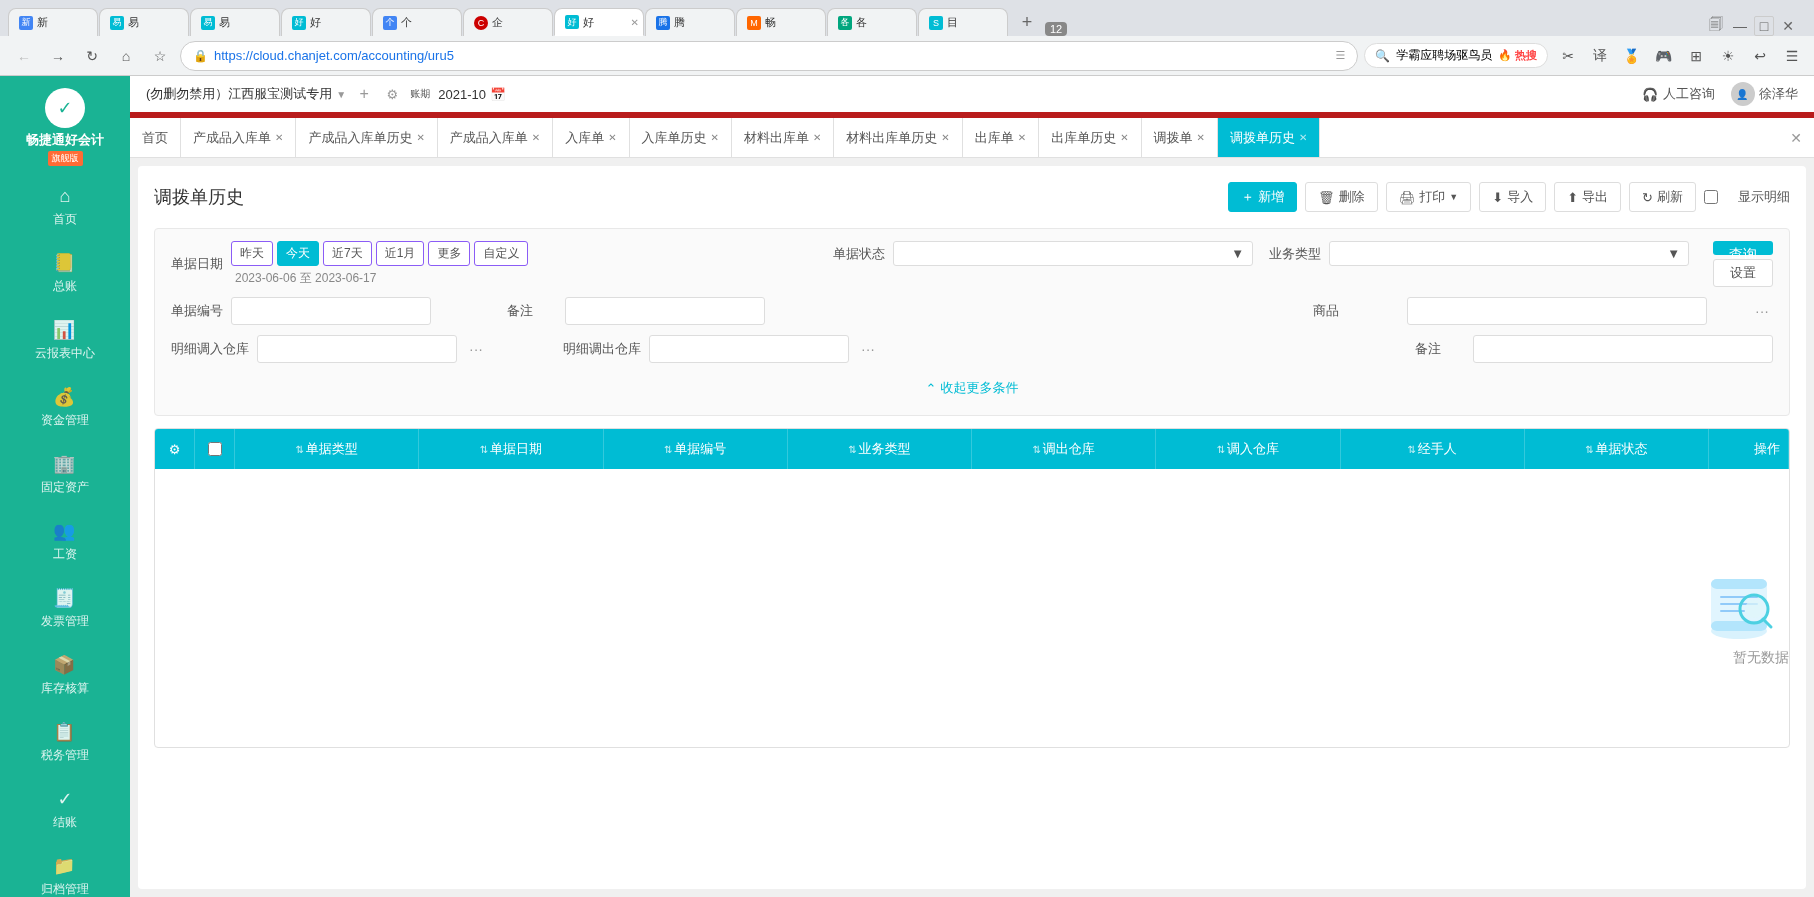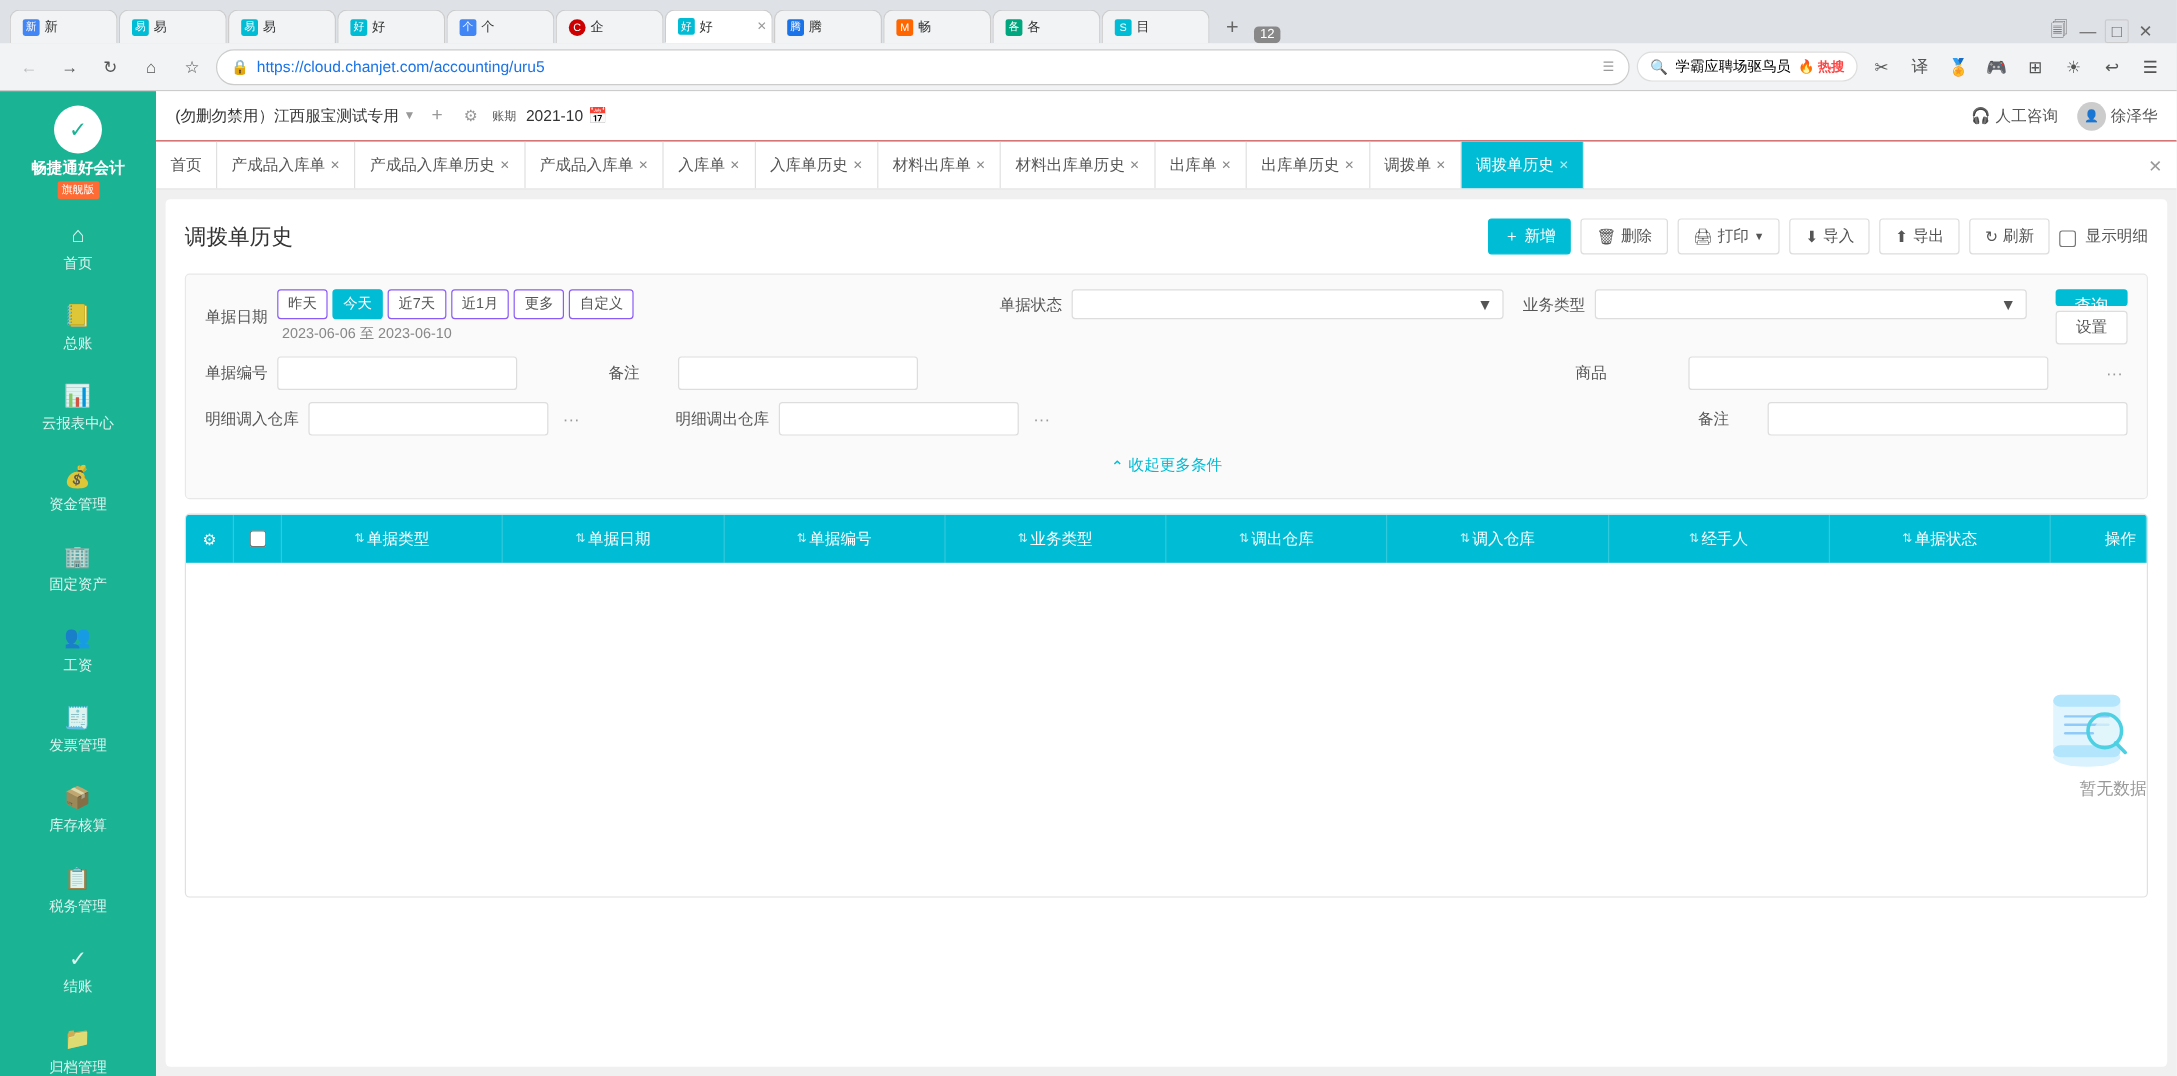--- a/index.html
+++ b/index.html
@@ -32,21 +32,21 @@
     .sidebar-logo-text { font-size: 13px; font-weight: bold; color: #fff; line-height: 1.3; text-align: center; }
     .sidebar-logo-badge { background: #ff6b35; color: #fff; font-size: 9px; padding: 1px 4px; border-radius: 2px; margin-top: 2px; }
     .sidebar-item { display: flex; flex-direction: column; align-items: center; padding: 12px 0; cursor: pointer; color: rgba(255,255,255,0.85); gap: 4px; transition: background 0.2s; }
     .sidebar-item .icon { font-size: 18px; }
     .sidebar-item .label { font-size: 12px; }
 
     
     .main-content { flex: 1; display: flex; flex-direction: column; background: #f0f0f0; overflow: hidden; }
 
     
-    .topbar { background: #fff; display: flex; align-items: center; padding: 0 16px; height: 42px; border-bottom: 1px solid #b91c1c; gap: 10px; }
+    .topbar { background: #fff; display: flex; align-items: center; padding: 0 16px; height: 42px; border-bottom: 6px solid #b91c1c; gap: 10px; }
     .topbar-left { display: flex; align-items: center; gap: 8px; }
     .company-select { display: flex; align-items: center; gap: 4px; font-size: 13px; color: #333; cursor: pointer; }
     .add-btn { width: 20px; height: 20px; display: flex; align-items: center; justify-content: center; color: #999; cursor: pointer; font-size: 16px; }
     .settings-btn { width: 20px; height: 20px; display: flex; align-items: center; justify-content: center; color: #999; cursor: pointer; }
     .period-label { font-size: 10px; color: #555; }
     .period-value { display: flex; align-items: center; gap: 4px; font-size: 13px; color: #333; cursor: pointer; }
     .topbar-right { margin-left: auto; display: flex; align-items: center; gap: 16px; }
     .service-btn { display: flex; align-items: center; gap: 4px; font-size: 13px; color: #555; cursor: pointer; }
     .user-btn { display: flex; align-items: center; gap: 4px; font-size: 13px; color: #555; cursor: pointer; }
     .user-avatar { width: 24px; height: 24px; border-radius: 50%; background: #ccc; display: flex; align-items: center; justify-content: center; font-size: 10px; color: #fff; }
@@ -60,21 +60,21 @@
     .nav-tabs-close { margin-left: auto; padding: 0 12px; color: #999; cursor: pointer; font-size: 14px; }
 
     
     .page-content { flex: 1; background: #fff; margin: 8px; border-radius: 4px; overflow: auto; padding: 16px; }
 
     
     .page-title { font-size: 18px; color: #333; margin-bottom: 16px; font-weight: 400; display: flex; align-items: center; justify-content: space-between; }
     .page-actions { display: flex; gap: 8px; align-items: center; }
     .action-btn { display: flex; align-items: center; gap: 4px; padding: 5px 12px; border: 1px solid #ddd; border-radius: 3px; font-size: 13px; color: #555; cursor: pointer; background: #fff; }
     .action-btn.primary { background: #00bcd4; color: #fff; border-color: #00bcd4; }
-    .display-toggle { display: flex; align-items: flex-end; gap: 8px; font-size: 13px; color: #555; }
+    .display-toggle { display: flex; align-items: center; gap: 20px; font-size: 13px; color: #555; }
     .checkbox-small { width: 14px; height: 14px; }
 
     
     .filter-section { background: #fafafa; border: 1px solid #e8e8e8; border-radius: 4px; padding: 12px 16px; margin-bottom: 12px; }
     .filter-row { display: flex; align-items: center; margin-bottom: 10px; gap: 16px; flex-wrap: wrap; }
     .filter-row:last-child { margin-bottom: 0; }
     .filter-item { display: flex; align-items: center; gap: 8px; }
     .filter-label { font-size: 13px; color: #555; white-space: nowrap; min-width: 50px; }
     .filter-control { display: flex; align-items: center; gap: 4px; }
     .date-btn { padding: 3px 8px; border: 1px solid #8b5cf6; border-radius: 3px; font-size: 12px; color: #555; cursor: pointer; background: #fff; }
@@ -390,21 +390,21 @@
             <span class="filter-label">单据日期</span>
             <div class="filter-control" style="flex-direction:column;gap:4px;align-items:flex-start;">
               <div style="display:flex;gap:4px;">
                 <button class="date-btn">昨天</button>
                 <button class="date-btn active">今天</button>
                 <button class="date-btn">近7天</button>
                 <button class="date-btn">近1月</button>
                 <button class="date-btn">更多</button>
                 <button class="date-btn">自定义</button>
               </div>
-              <span class="date-range">2023-06-06 至 2023-06-10</span>
+              <span class="date-range">2023-06-06 至 2023-06-17</span>
             </div>
           </div>
 
           <div class="filter-item" style="margin-left:auto;">
             <span class="filter-label">单据状态</span>
             <div class="filter-select filter-select-wide" style="min-width:360px;justify-content:space-between;">
               <span></span>
               <span>▼</span>
             </div>
           </div>

